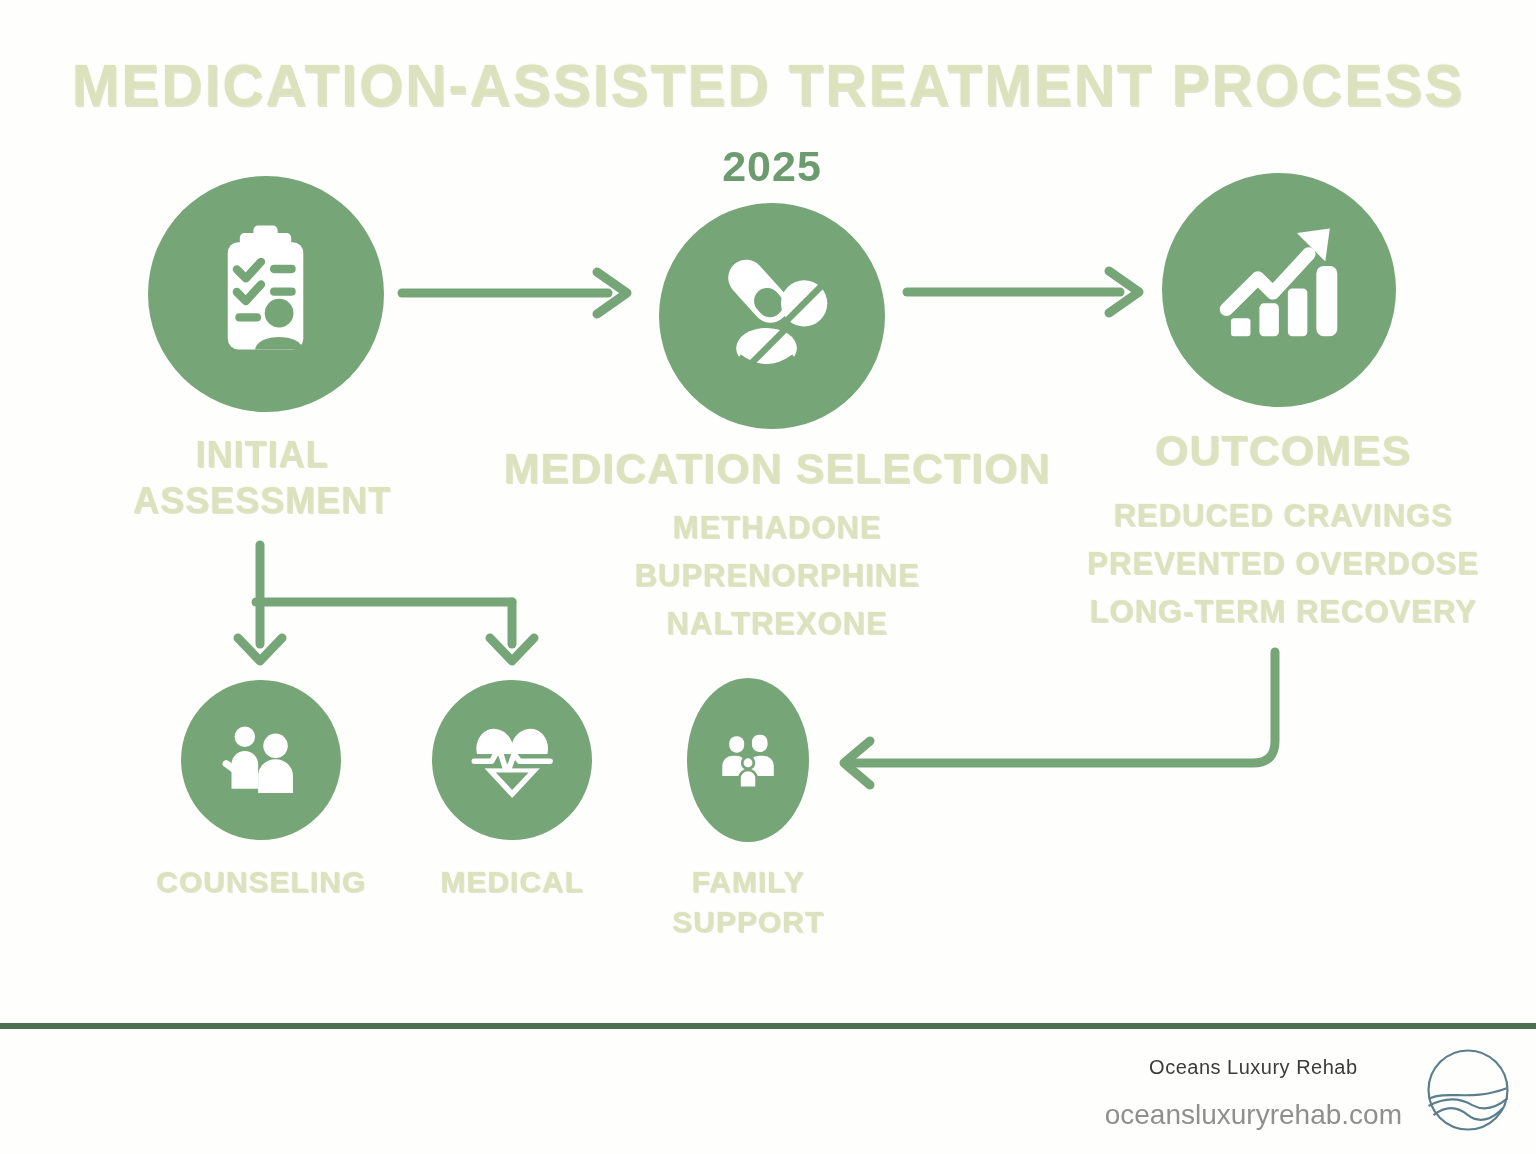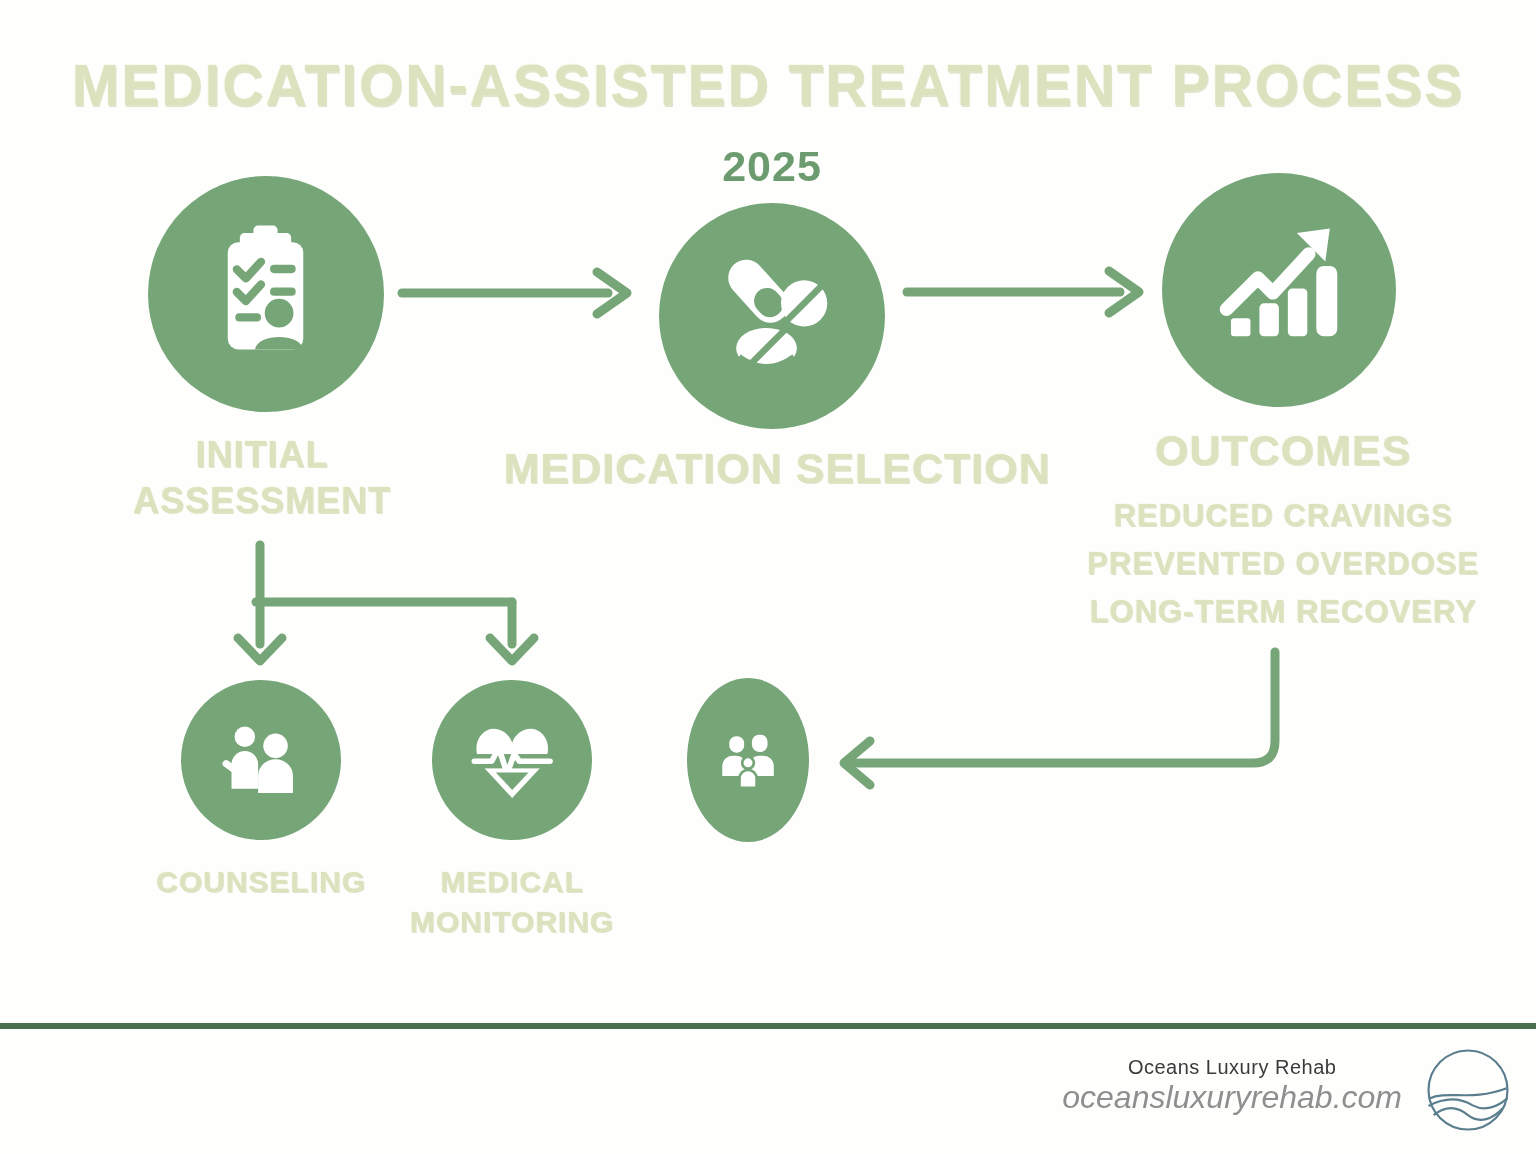--- a/index.html
+++ b/index.html
@@ -49,21 +49,21 @@
   .label-xs{font-size:30px;line-height:40px;}
   .arrows{position:absolute;top:0;left:0;width:1536px;height:1154px;pointer-events:none;}
   .arrows path{stroke:var(--node-green,#76a578);stroke-width:9;fill:none;
     stroke-linecap:round;stroke-linejoin:round;}
   .divider{
     position:absolute;left:0;top:1023px;width:1536px;height:6px;
     background:var(--divider-green,#4a7050);
   }
   .footer-info{position:absolute;top:1056px;right:134px;text-align:center;}
   .brand{font-size:20px;font-weight:400;color:var(--brand-text,#3b3b3b);letter-spacing:.5px;}
-  .website{font-size:32px;color:var(--website-text,#8f8f8f);margin-top:0;font-style:italic;}
+  .website{font-size:28px;color:var(--website-text,#8f8f8f);margin-top:20px;}
   .logo{position:absolute;top:1048px;right:26px;width:84px;height:84px;}
   .logo path,.logo circle{stroke:var(--logo-stroke,#5b7e8e);fill:none;stroke-width:2.6;}
 </style>
 </head>
 <body>
 
 <div class="canvas">
 
   <div class="title">MEDICATION-ASSISTED TREATMENT PROCESS</div>
   <div class="year">2025</div>
@@ -151,37 +151,45 @@
       <path class="w-fill" d="M39 85 V73 a11 11 0 0 1 22 0 v12 z" stroke="var(--node-green,#76a578)" stroke-width="3.5"></path>
     </svg>
   </div>
 
   <div class="pale-label label-md" style="left:82px;top:432px;width:360px;">
     <span style="display:block">INITIAL</span>
     <span style="display:block">ASSESSMENT</span>
   </div>
 
   <div class="pale-label label-lg" style="left:497px;top:444px;width:560px;">MEDICATION SELECTION</div>
+  <div class="pale-label label-sm" style="left:497px;top:504px;width:560px;">
+    <span style="display:block">METHADONE</span>
+    <span style="display:block">BUPRENORPHINE</span>
+    <span style="display:block">NALTREXONE</span>
+  </div>
 
   <div class="pale-label label-sm" style="left:1053px;top:492px;width:460px;">
     <span style="display:block">REDUCED CRAVINGS</span>
     <span style="display:block">PREVENTED OVERDOSE</span>
     <span style="display:block">LONG-TERM RECOVERY</span>
   </div>
   <div class="pale-label label-lg" style="left:1063px;top:426px;width:440px;">OUTCOMES</div>
 
   <div class="pale-label label-xs" style="left:111px;top:862px;width:300px;">
     <span style="display:block">COUNSELING</span>
   </div>
 
   <div class="pale-label label-xs" style="left:362px;top:862px;width:300px;">
     <span style="display:block">MEDICAL</span>
-    <span style="display:block">MONITORING</span>
-  </div>
-
+  </div>
+
+  <div class="pale-label label-xs" style="left:598px;top:862px;width:300px;">
+    <span style="display:block">FAMILY</span>
+    <span style="display:block">SUPPORT</span>
+  </div>
 
   <div class="divider"></div>
   <div class="footer-info">
     <div class="brand">Oceans Luxury Rehab</div>
     <div class="website">oceansluxuryrehab.com</div>
   </div>
   <svg class="logo" viewBox="0 0 100 100">
     <circle cx="50" cy="50" r="47"></circle>
     <path d="M4 60 C26 50 54 64 96 48"></path>
     <path d="M3 69 C20 60 38 58 55 68 C70 76 85 70 97 60"></path>

